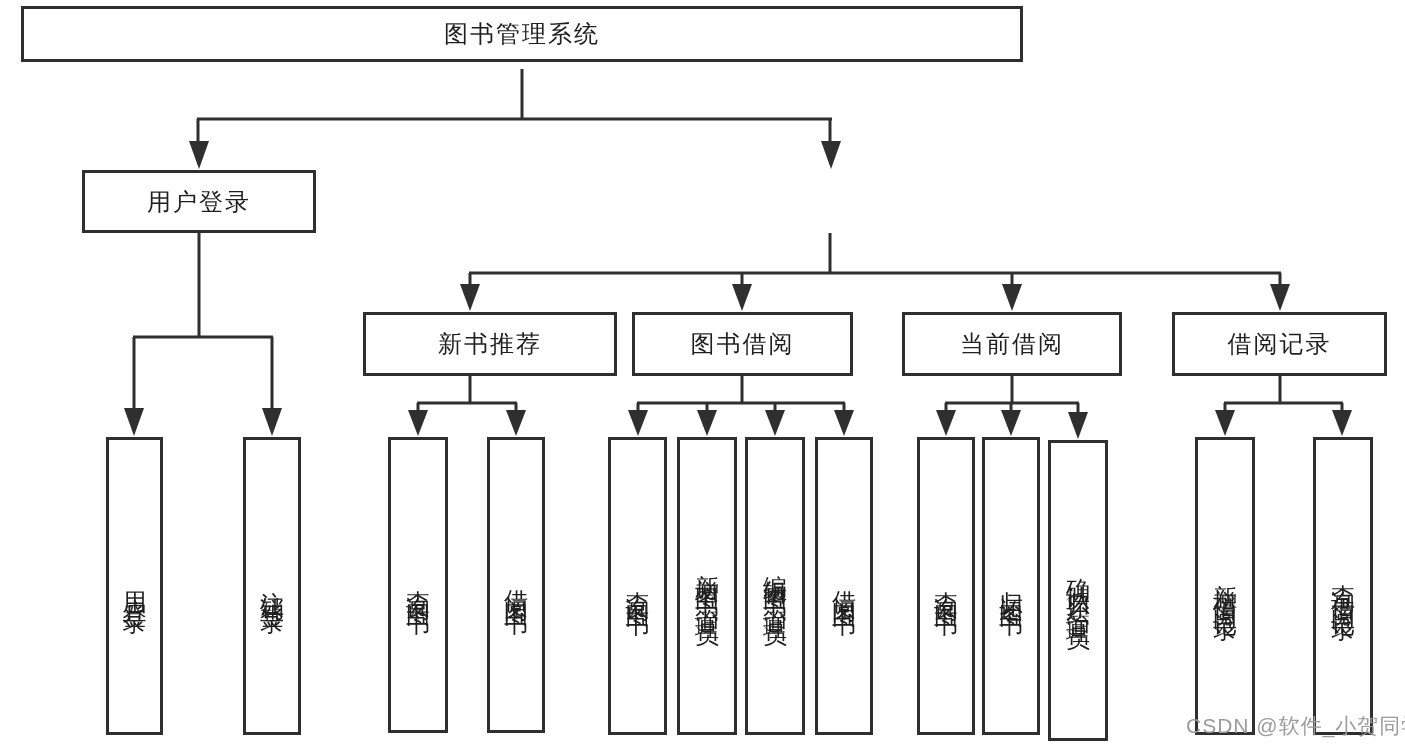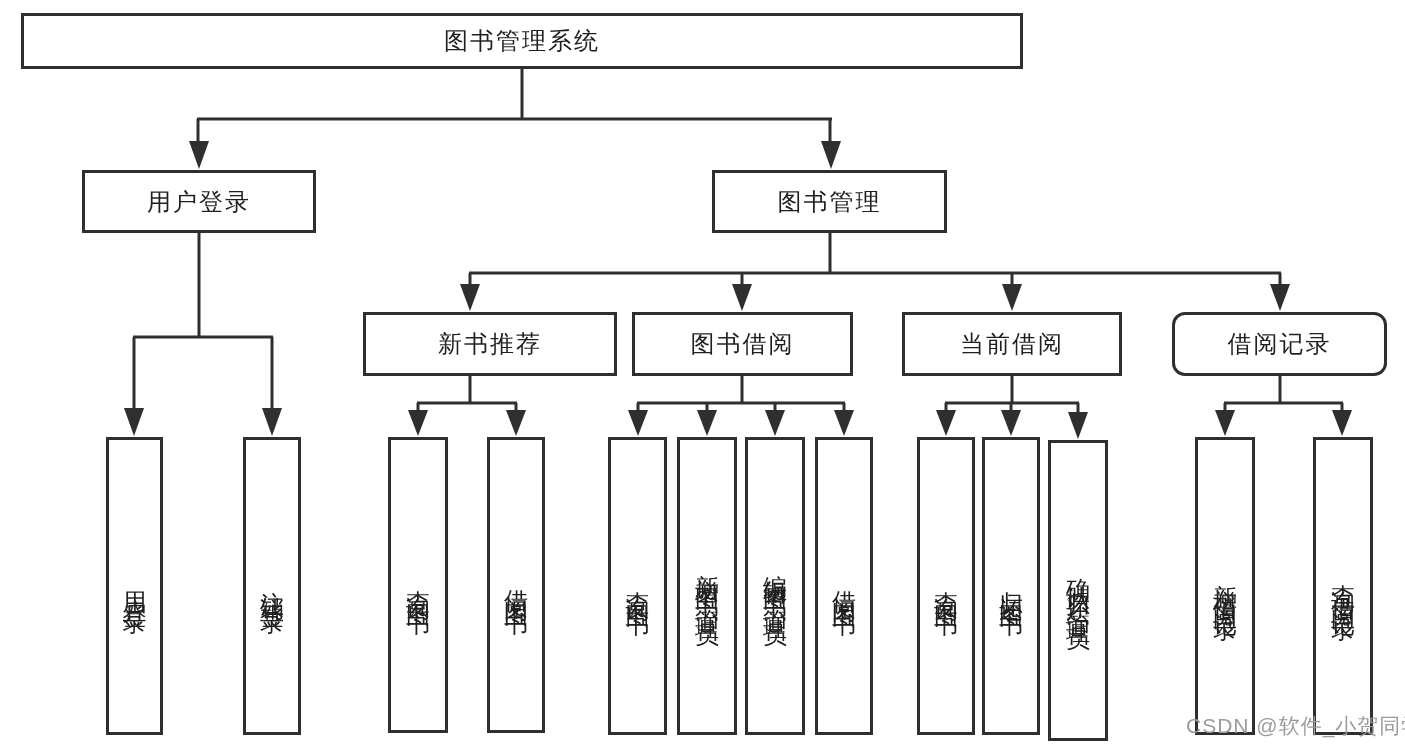--- a/index.html
+++ b/index.html
@@ -122,41 +122,38 @@
     <g>
       <line x1="1280" y1="376" x2="1280" y2="404"></line>
       <line x1="1224" y1="403" x2="1343" y2="403"></line>
       <line x1="1225" y1="403" x2="1225" y2="412"></line>
       <polygon points="1215,410 1235,410 1225,436"></polygon>
       <line x1="1342" y1="403" x2="1342" y2="412"></line>
       <polygon points="1332,410 1352,410 1342,436"></polygon>
     </g>
   </svg>
 
-  <div class="box hbox" style="left:21px;top:13px;width:1002px;height:56px;">
+  <div class="box hbox" style="left:21px;top:6px;width:1002px;height:56px;">
     <span>图书管理系统</span>
   </div>
 
   <div class="box hbox" style="left:82px;top:170px;width:234px;height:63px;">
     <span>用户登录</span>
   </div>
-  <div class="box hbox" style="left:712px;top:170px;width:235px;height:63px;">
-    <span>图书管理</span>
-  </div>
 
   <div class="box hbox" style="left:363px;top:312px;width:254px;height:64px;">
     <span>新书推荐</span>
   </div>
   <div class="box hbox" style="left:632px;top:312px;width:221px;height:64px;">
     <span>图书借阅</span>
   </div>
   <div class="box hbox" style="left:902px;top:312px;width:220px;height:64px;">
     <span>当前借阅</span>
   </div>
-  <div class="box hbox" style="left:1172px;top:312px;width:215px;height:64px;border-radius:13px;">
+  <div class="box hbox" style="left:1172px;top:312px;width:215px;height:64px;">
     <span>借阅记录</span>
   </div>
 
   <div class="box vbox" style="left:106px;top:437px;width:57px;height:298px;">
     <span>用户登录</span>
   </div>
   <div class="box vbox" style="left:243px;top:437px;width:58px;height:298px;">
     <span>注销登录</span>
   </div>
 

